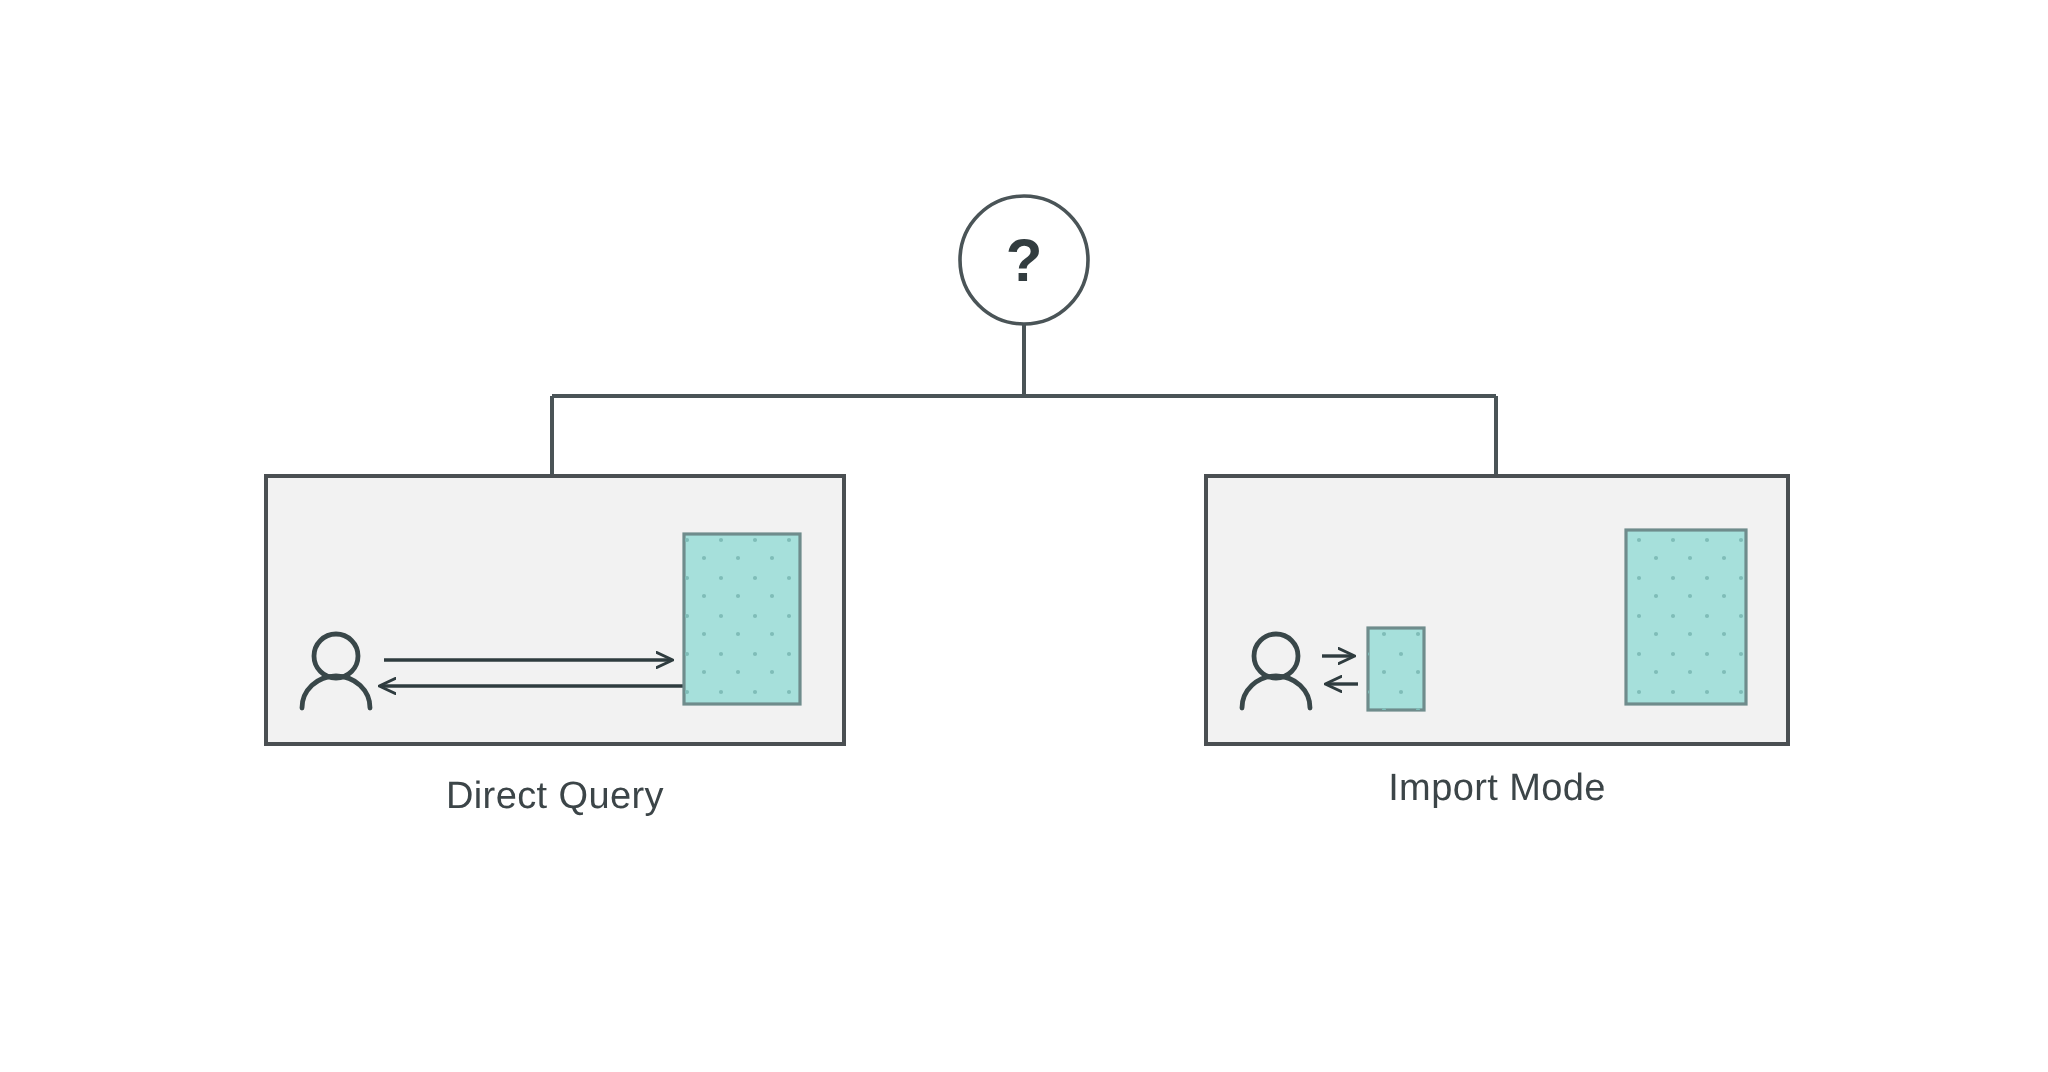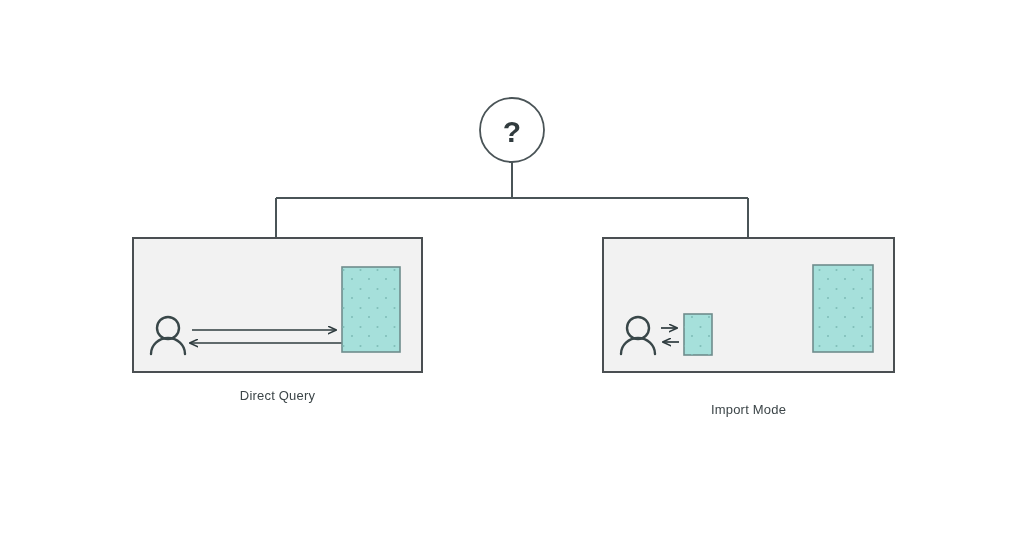--- a/index.html
+++ b/index.html
@@ -17,34 +17,34 @@
   #diagram-canvas {
     position: absolute;
     left: 0;
     top: 0;
     width: 1024px;
     height: 536px;
   }
   .node-label {
     position: absolute;
     font-family: "Liberation Sans", sans-serif;
-    font-size: 13px;
+    font-size: 19px;
     color: #3c4548;
     letter-spacing: 0.2px;
     text-align: center;
     white-space: nowrap;
   }
   #label-direct-query {
     left: 133px;
     top: 388px;
     width: 289px;
   }
   #label-import-mode {
     left: 603px;
-    top: 402px;
+    top: 384px;
     width: 291px;
   }
 </style>
 </head>
 <body>
 
 <svg id="diagram-canvas" viewBox="0 0 1024 536">
   <defs>
     <pattern id="dot-texture" x="0" y="0" width="17" height="19" patternUnits="userSpaceOnUse">
       <circle cx="3.5" cy="4" r="1.05" fill="#7fbdb8"></circle>

